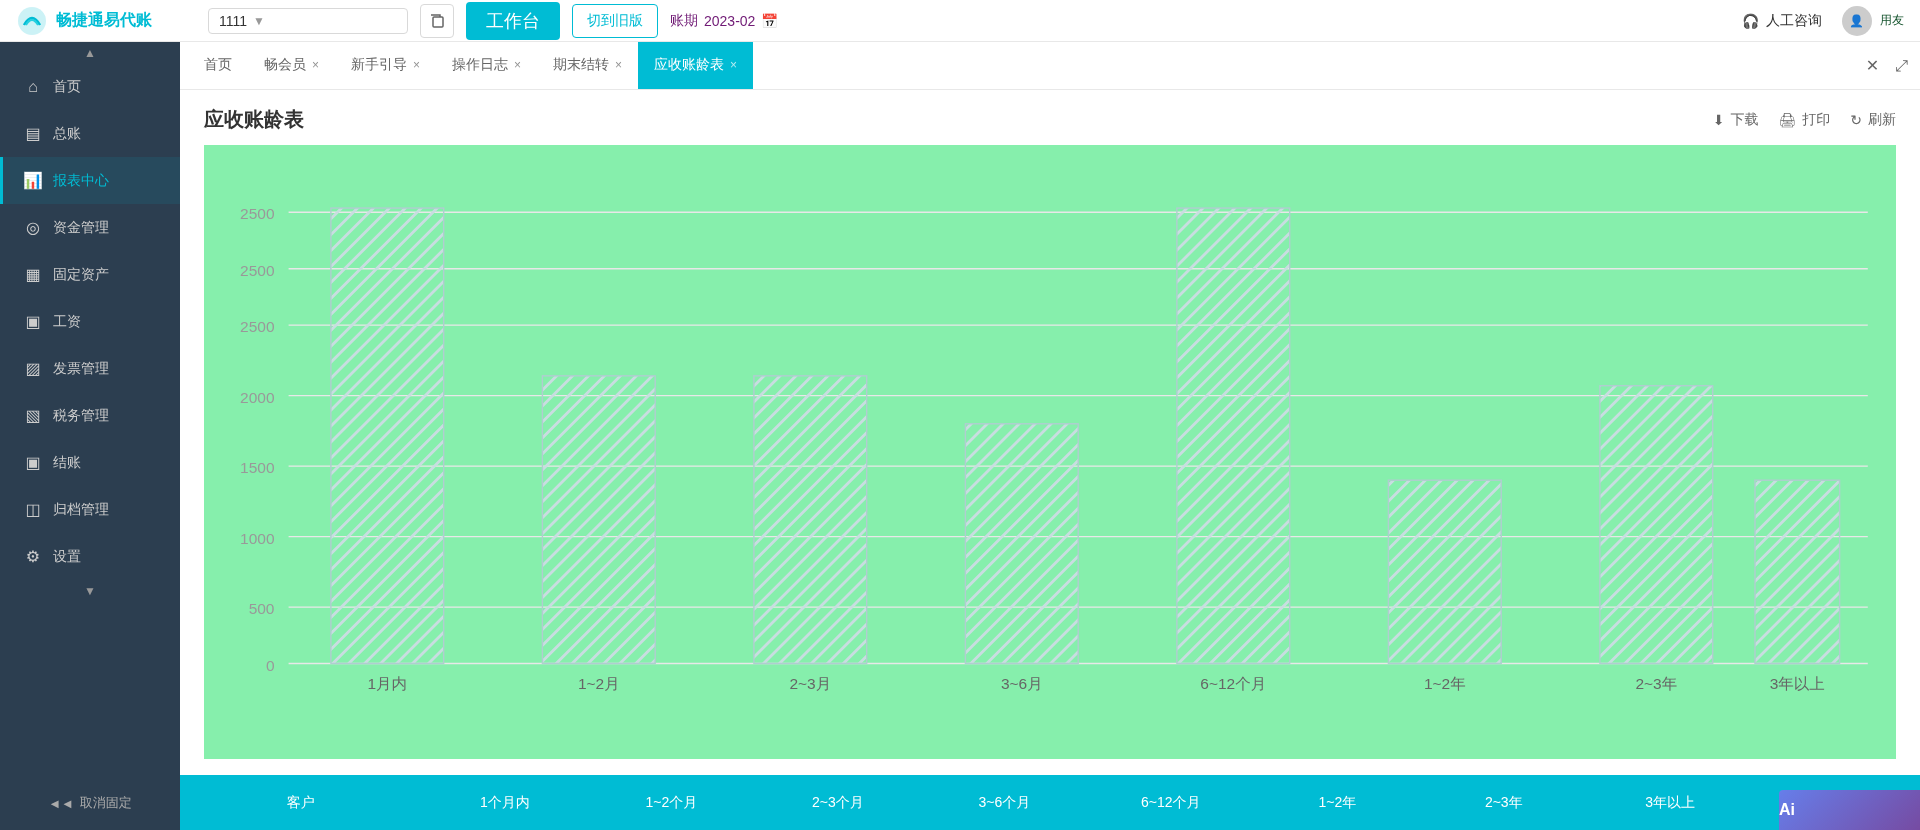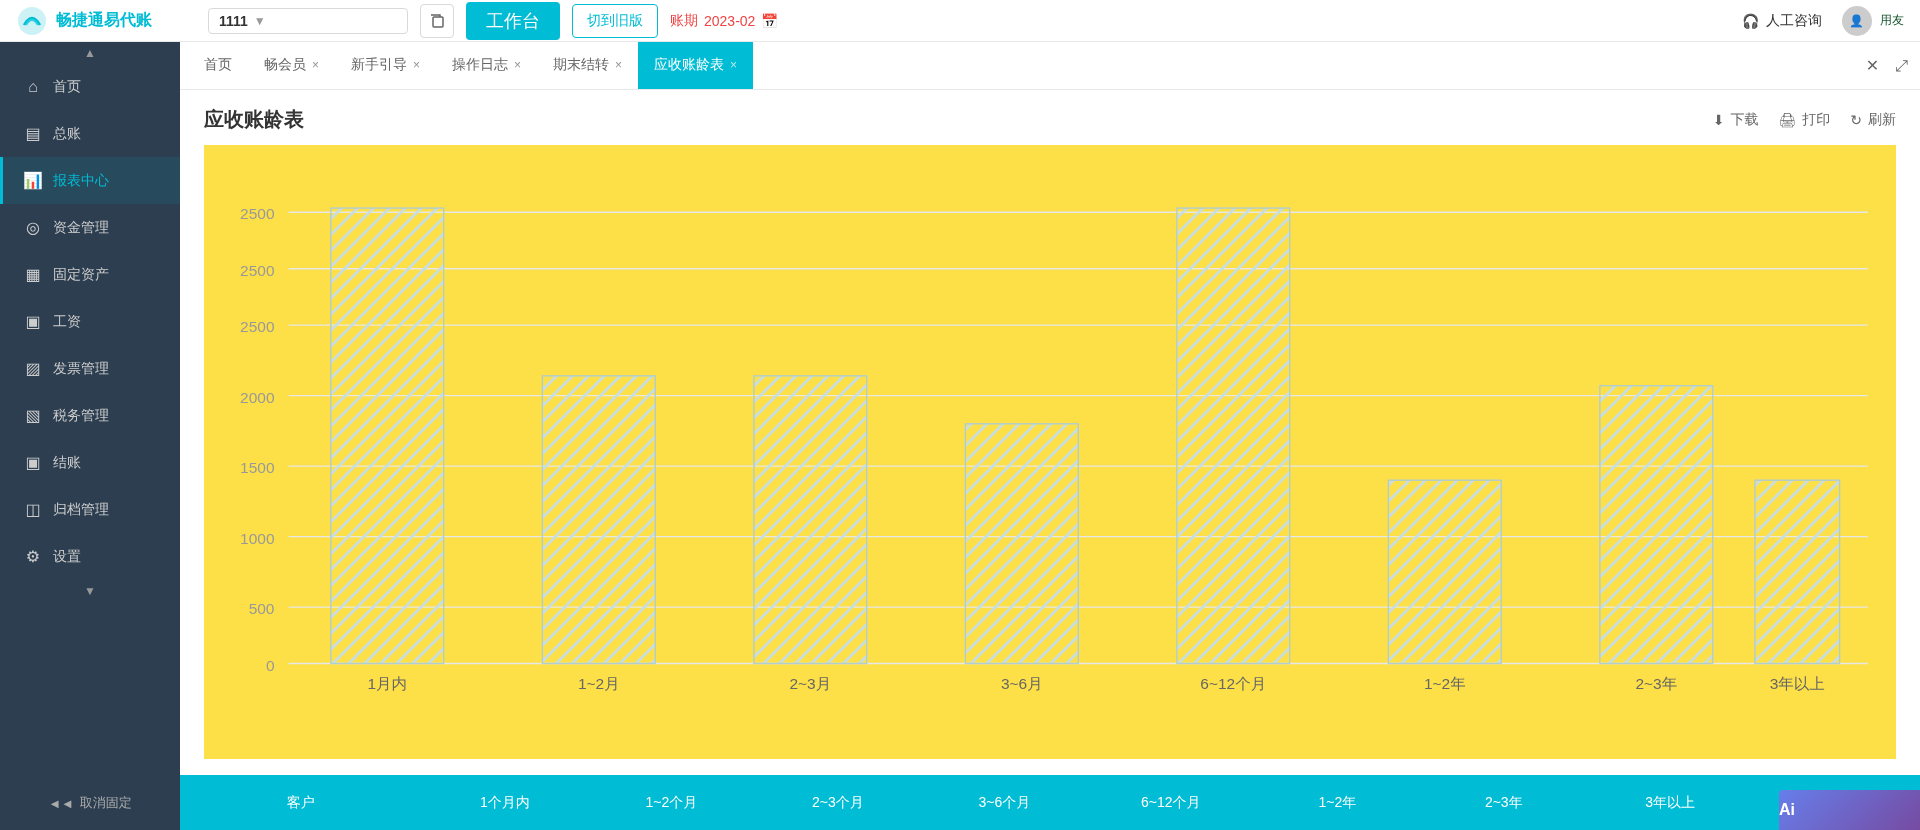--- a/index.html
+++ b/index.html
@@ -13,35 +13,35 @@
     .logo-area {
       width: 180px; display: flex; align-items: center; gap: 8px;
       color: #00bcd4; font-size: 16px; font-weight: bold; flex-shrink: 0;
     }
     .logo-icon { width: 32px; height: 32px; }
     .company-selector {
       display: flex; align-items: center; gap: 6px;
       border: 1px solid #d9d9d9; border-radius: 4px; padding: 4px 10px;
       cursor: pointer; min-width: 200px;
     }
-    .company-name { font-size: 14px; color: #333; font-weight: bold; }
+    .company-name { font-size: 14px; color: #333; }
     .chevron-down { color: #999; font-size: 12px; }
     .copy-btn {
       width: 34px; height: 34px; border: 1px solid #d9d9d9; border-radius: 4px;
       display: flex; align-items: center; justify-content: center; cursor: pointer; color: #666;
     }
     .workbench-btn {
       background: #00bcd4; color: #fff; border: none; border-radius: 4px;
       padding: 7px 20px; cursor: pointer; font-size: 18px;
     }
     .switch-version-btn {
       border: 1px solid #00bcd4; color: #00bcd4; background: #fff;
       border-radius: 4px; padding: 7px 14px; cursor: pointer; font-size: 14px;
     }
-    .period-area { display: flex; align-items: center; gap: 6px; color: #ef4444; font-size: 14px; }
+    .period-area { display: flex; align-items: center; gap: 6px; color: #701a75; font-size: 14px; }
     .header-right { margin-left: auto; display: flex; align-items: center; gap: 20px; }
     .consult-btn { display: flex; align-items: center; gap: 6px; color: #333; cursor: pointer; font-size: 14px; }
     .user-area { display: flex; align-items: center; gap: 8px; cursor: pointer; }
     .user-avatar { width: 30px; height: 30px; border-radius: 50%; background: #ccc; display: flex; align-items: center; justify-content: center; color: #fff; font-size: 12px; }
     .user-name { color: #14532d; font-size: 12px; }
 
     
     .main-layout { display: flex; flex: 1; overflow: hidden; }
 
     
@@ -99,21 +99,21 @@
     .action-btn {
       display: flex; align-items: center; gap: 6px;
       color: #666; cursor: pointer; font-size: 14px;
     }
 
     
     .chart-container {
       flex: 1; padding: 0 24px 16px; overflow: hidden; min-height: 0;
     }
     .chart-wrapper {
-      background: #fde047; height: 100%; position: relative;
+      background: #86efac; height: 100%; position: relative;
     }
 
     
     .chart-svg { width: 100%; height: 100%; }
 
     
     .table-header {
       display: flex; background: #00bcd4; color: #fff; font-size: 14px;
       flex-shrink: 0; height: 55px; align-items: center;
     }

